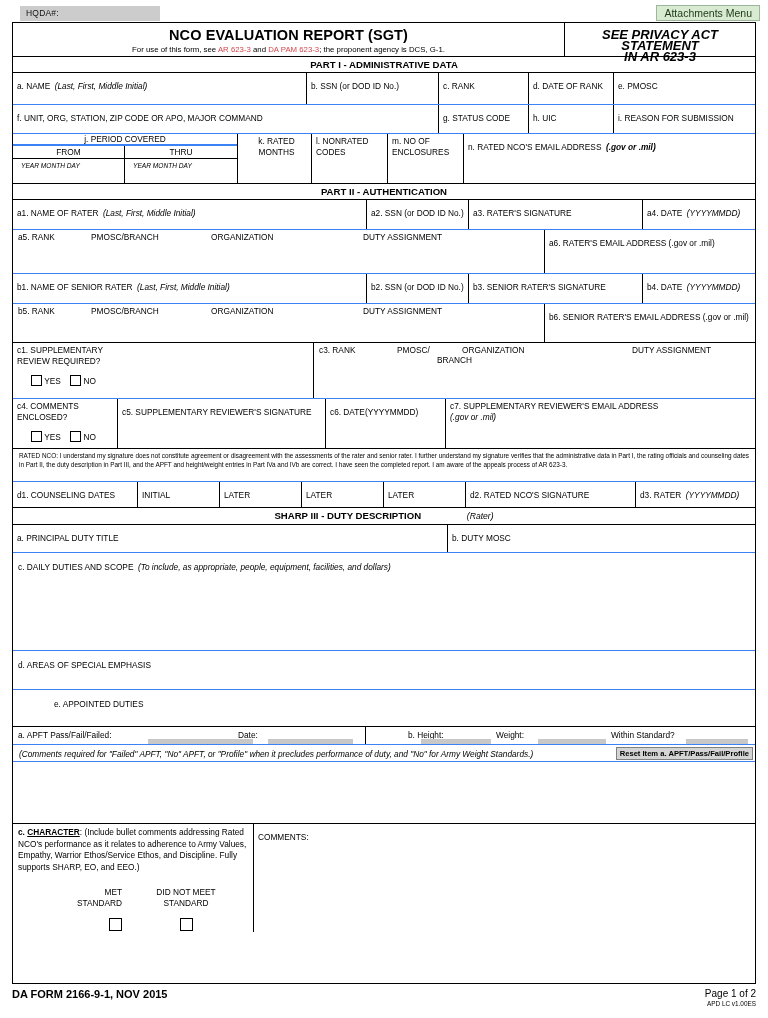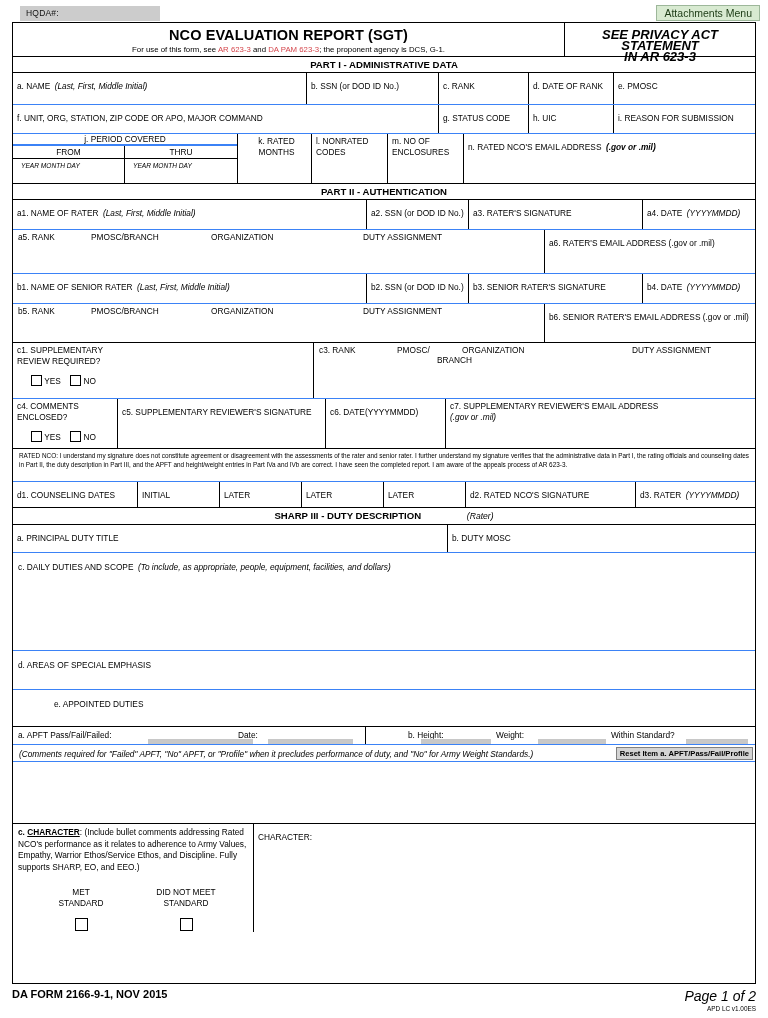--- a/index.html
+++ b/index.html
@@ -93,21 +93,21 @@
     white-space:nowrap; cursor:pointer;
   }
 
   
   .stmt { font-size:6.4px; line-height:8.6px; padding:3px 6px 2px 6px; text-align:justify; }
 
   
   .footer { position:absolute; left:12px; top:988px; width:744px; }
   .footer .left { position:absolute; left:0; top:0; font-size:11px; font-weight:bold; }
   .footer .right { position:absolute; right:0; top:0; text-align:right; }
-  .footer .pg { font-size:14px;font-style:italic; }
+  .footer .pg { font-size:10px; }
   .footer .apd { font-size:6.4px; margin-top:1px; }
 
   .ctr { text-align:center; }
 </style>
 </head>
 <body>
 
 <div class="page">
 
   <div class="topbar">
@@ -386,34 +386,34 @@
 
     <div class="row thick" style="height:62px"></div>
 
     <div class="row nb" style="height:108px">
       <div class="cell first" style="left:0; width:240px; padding:3px 5px 0 5px;">
         <div style="font-size:8.3px; line-height:11.5px;">
           <span class="bold">c.</span>
           <span class="bold" style="text-decoration:underline;">CHARACTER</span><span>: (Include bullet comments addressing Rated NCO's performance as it relates to adherence to Army Values, Empathy, Warrior Ethos/Service Ethos, and Discipline. Fully supports SHARP, EO, and EEO.)</span>
         </div>
         <div style="position:relative; margin-top:14px; height:50px;">
-          <div style="position:absolute; left:22px; top:0; width:82px; text-align:center;">
+          <div style="position:absolute; left:22px; top:0; width:82px; text-align:right;">
             <div class="lbl">MET</div>
             <div class="lbl">STANDARD</div>
             <div style="margin-top:7px;"><span class="cbx" style="width:13px;height:13px;"></span></div>
           </div>
           <div style="position:absolute; left:118px; top:0; width:100px; text-align:center;">
             <div class="lbl">DID NOT MEET</div>
             <div class="lbl">STANDARD</div>
             <div style="margin-top:7px;"><span class="cbx" style="width:13px;height:13px;"></span></div>
           </div>
         </div>
       </div>
       <div class="cell" style="left:240px; right:0">
-        <span class="lbl">CHARACTER:</span>
+        <span class="lbl">COMMENTS:</span>
       </div>
     </div>
 
   </div>
 
   <div class="footer">
     <div class="left">DA FORM 2166-9-1, NOV 2015</div>
     <div class="right">
       <div class="pg">Page 1 of 2</div>
       <div class="apd">APD LC v1.00ES</div>

